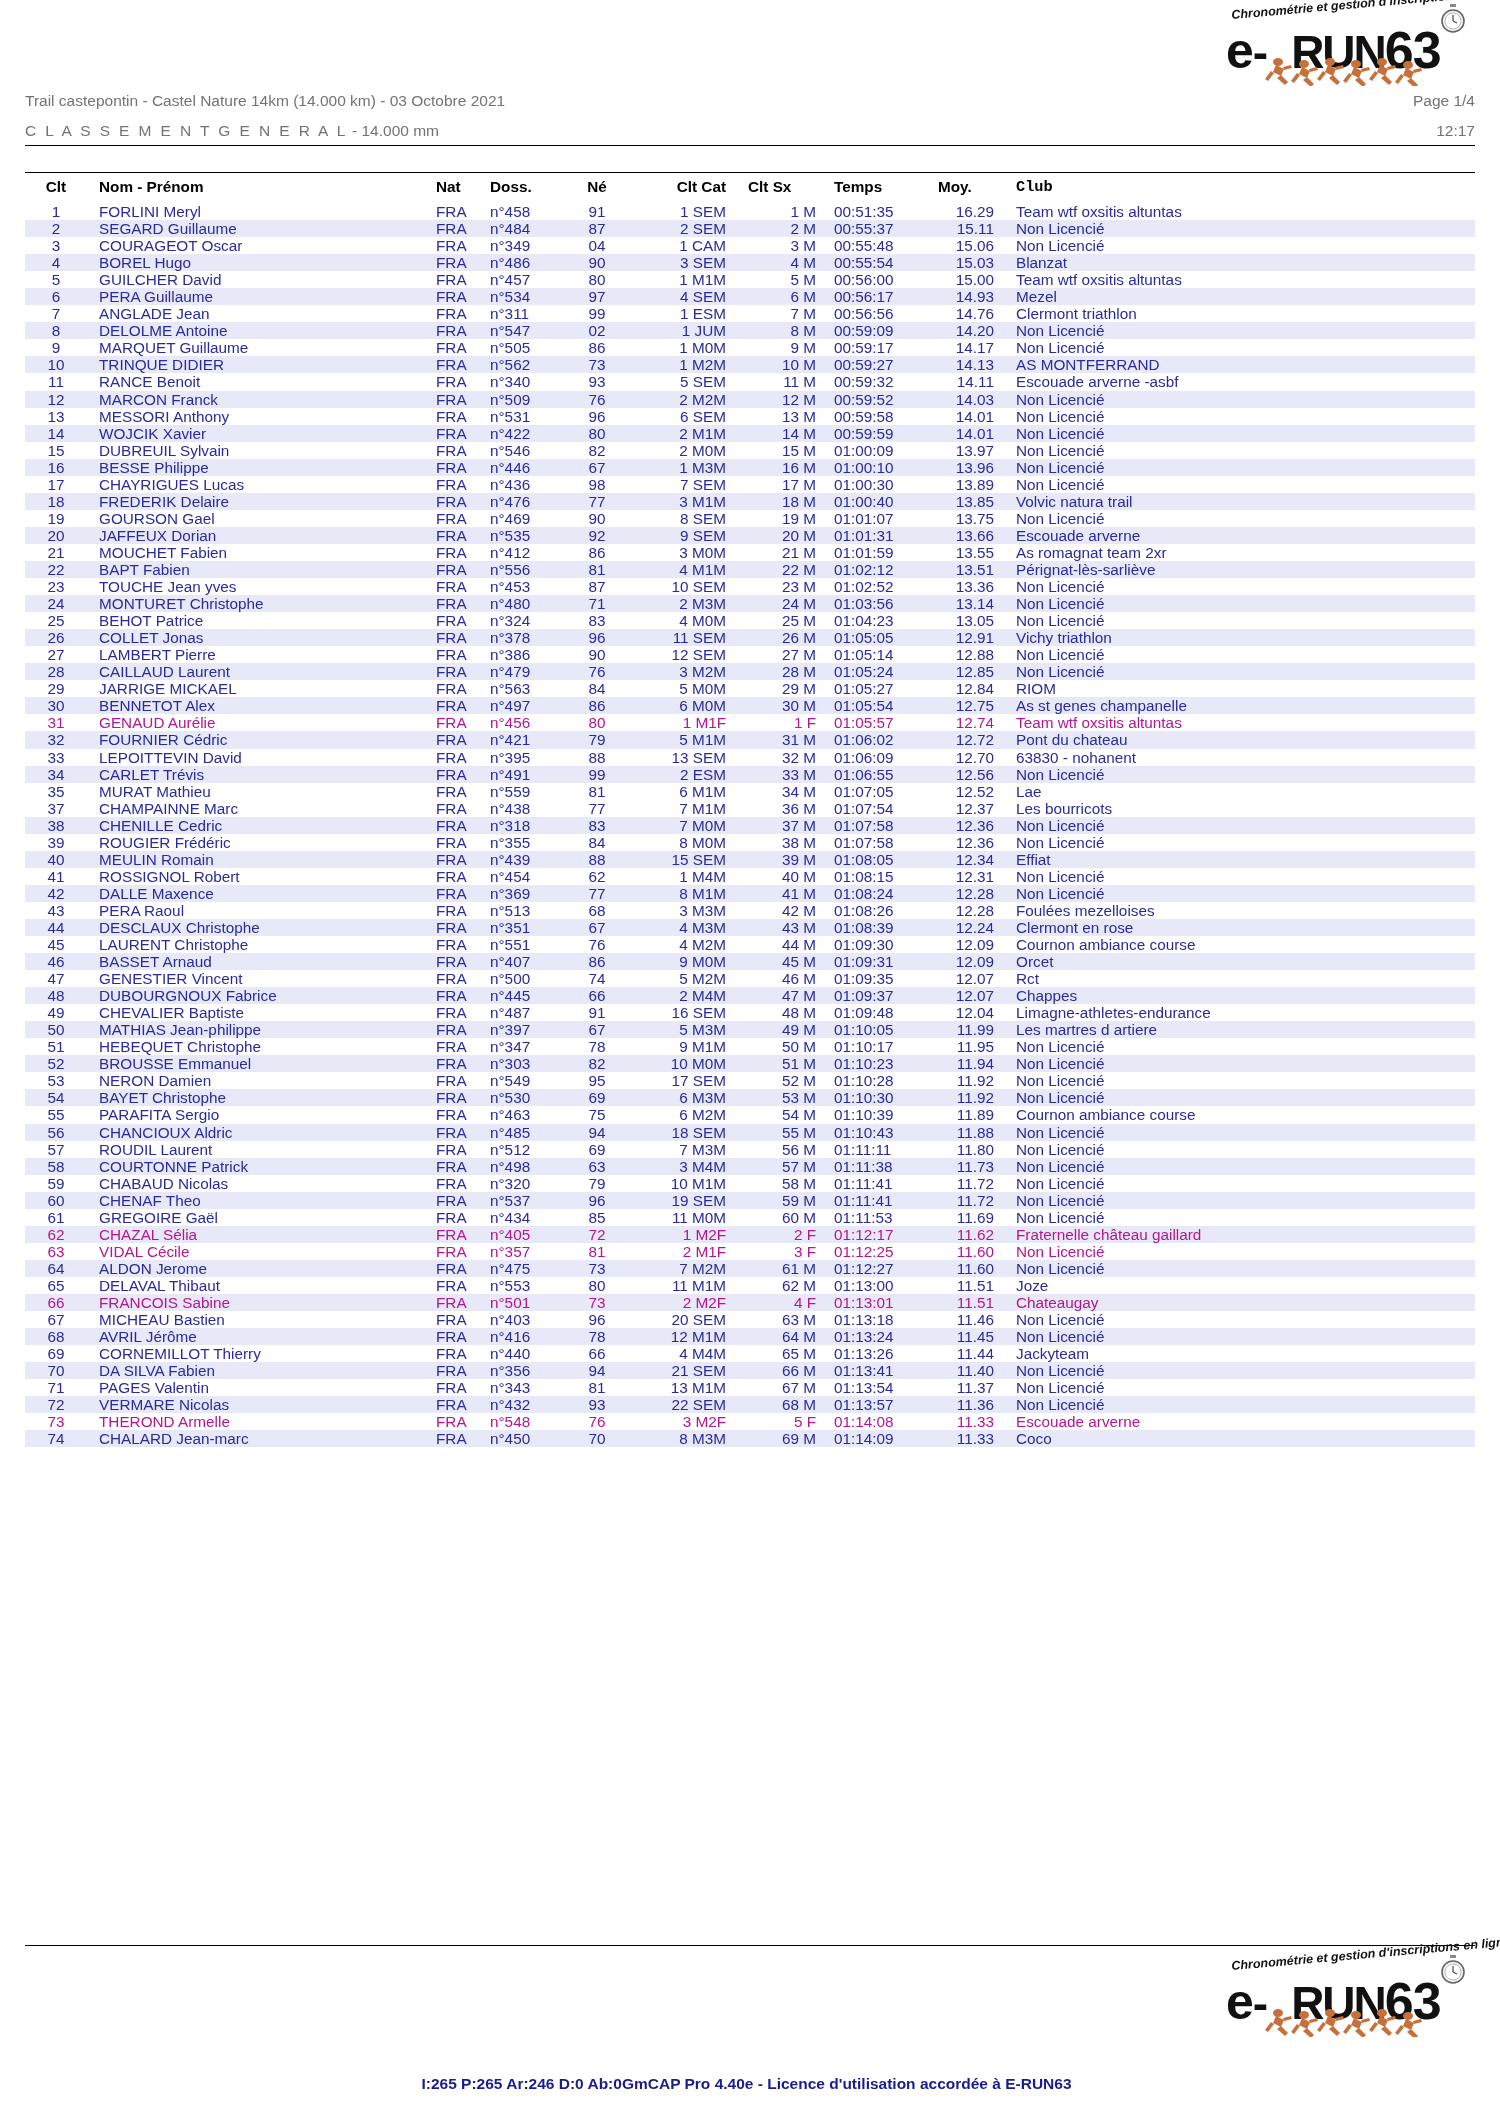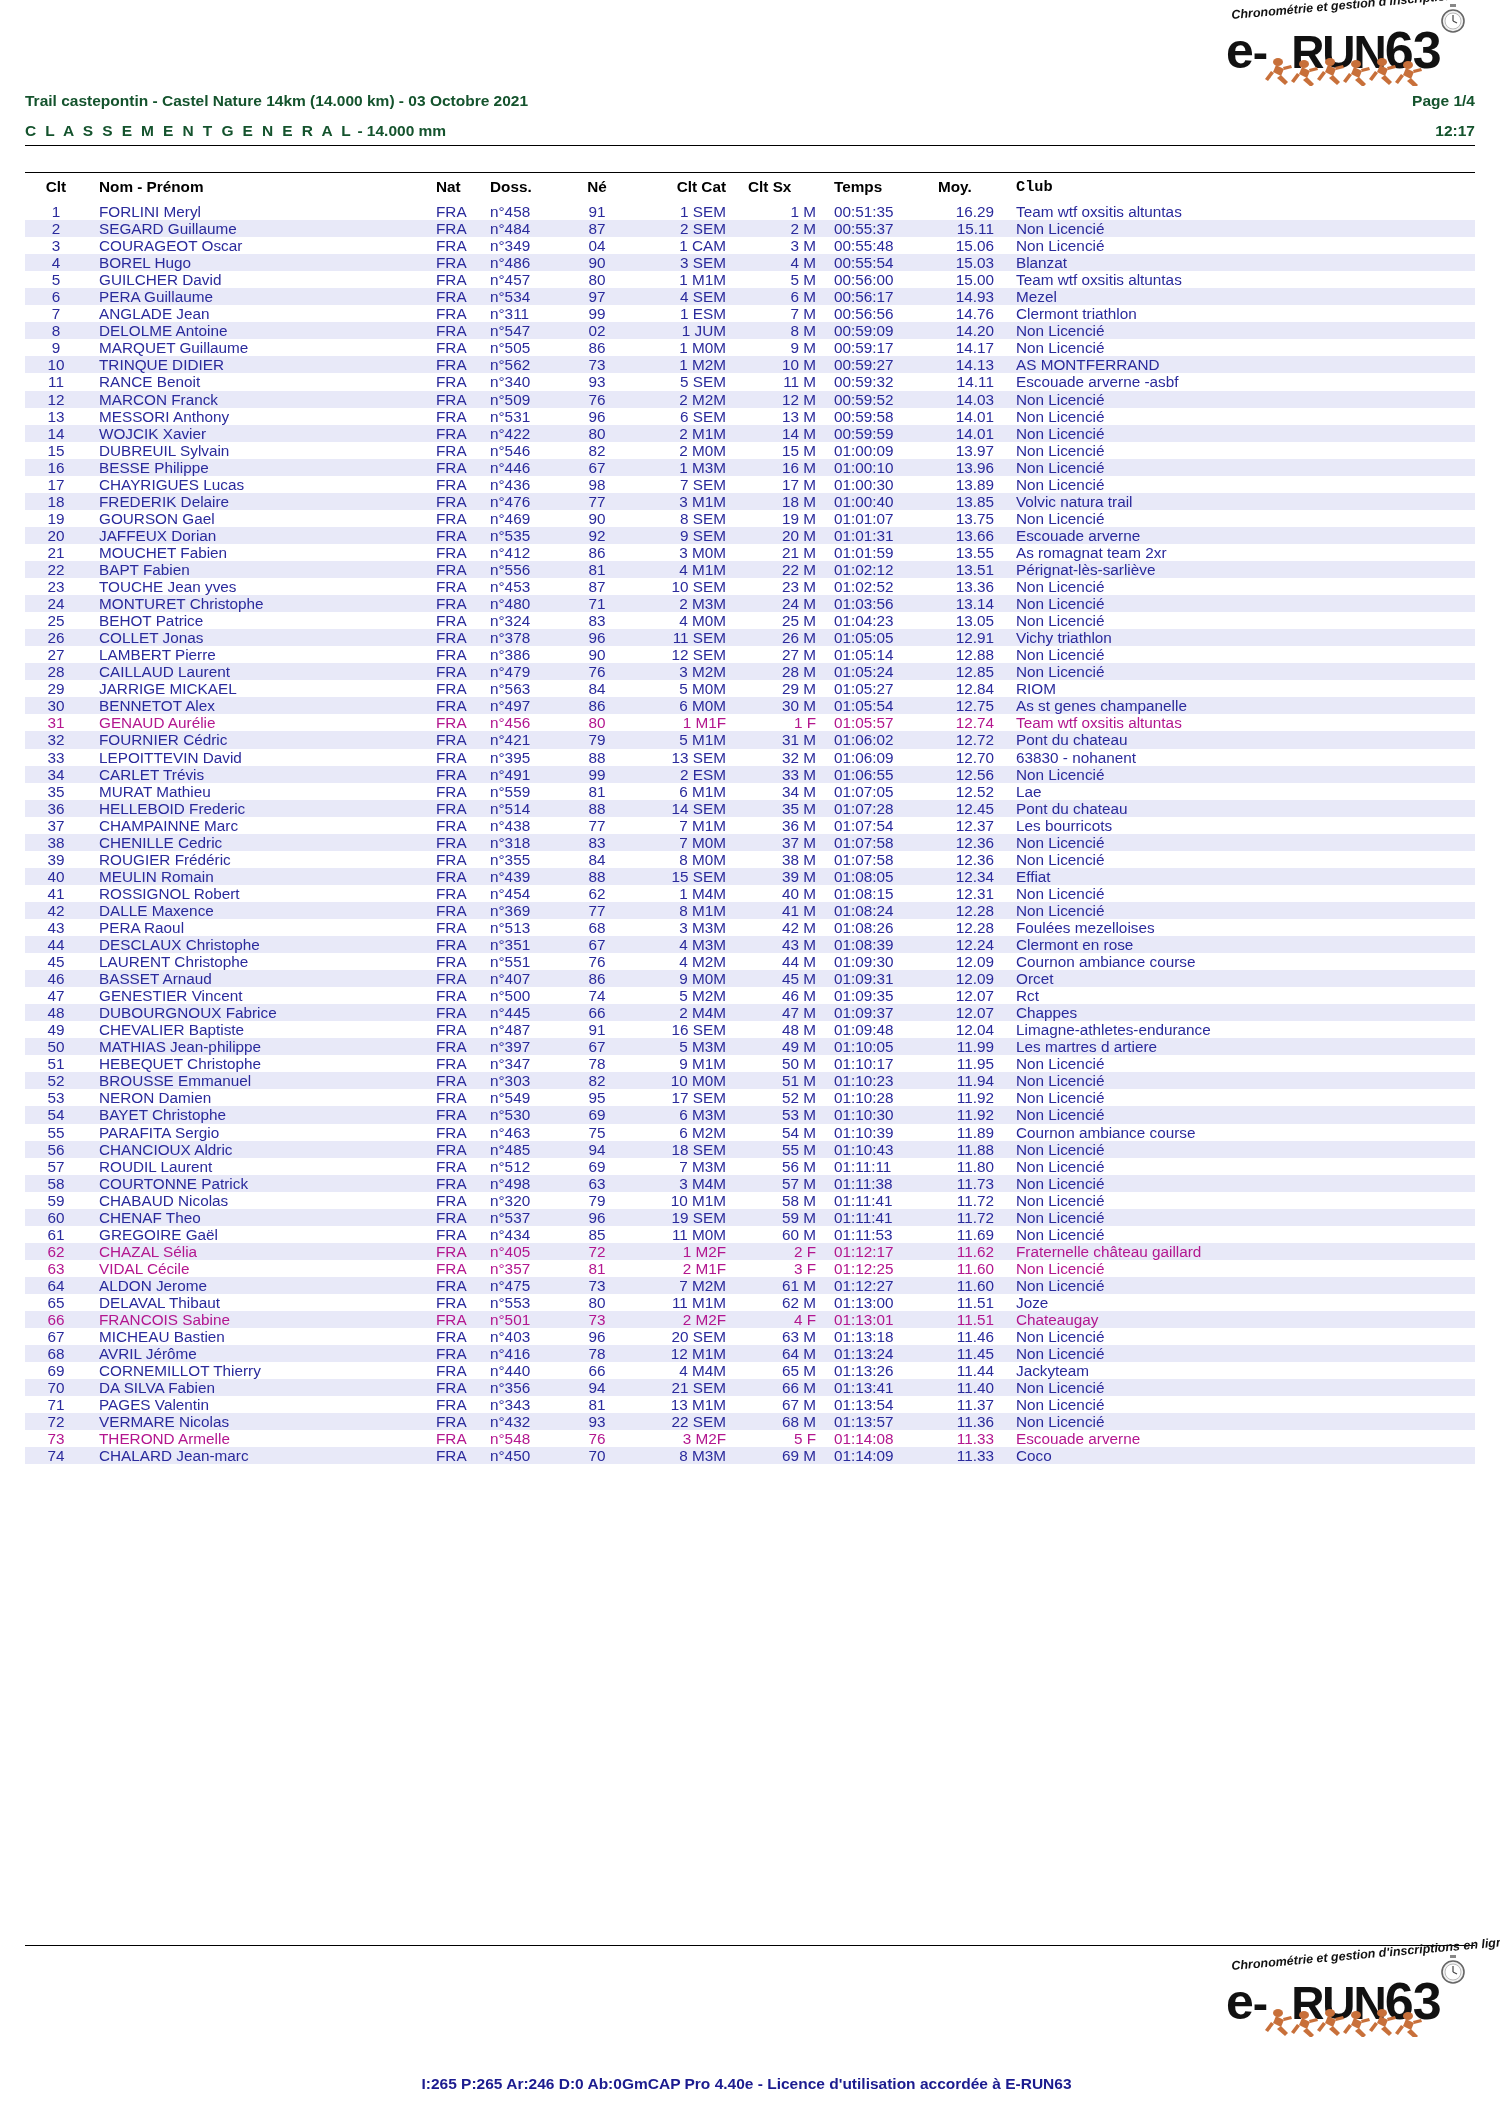--- a/index.html
+++ b/index.html
@@ -79,22 +79,22 @@
     left: 25px;
     right: 25px;
     top: 90px;
     height: 52px;
   }
   .hdr-line {
     display: flex;
     justify-content: space-between;
     align-items: baseline;
     font-size: 15.5px;
-    font-weight: bold;
-    color: #14532d;
+    font-weight: normal;
+    color: #737373;
     line-height: 22px;
     white-space: nowrap;
   }
   .hdr-line-2 .hdr-left {
     letter-spacing: 0px;
     margin-top: 8px;
   }
   .spaced {
     letter-spacing: 2.4px;
   }
@@ -869,37 +869,20 @@
           <td class="c-cat">6 M1M</td>
           <td class="c-gap1"></td>
           <td class="c-sx">34 M</td>
           <td class="c-gap2"></td>
           <td class="c-temps">01:07:05</td>
           <td class="c-gap3"></td>
           <td class="c-moy">12.52</td>
           <td class="c-gap4"></td>
           <td class="c-club">Lae</td>
         </tr>
-        <tr class="zebra">
-          <td class="c-clt">36</td>
-          <td class="c-nom">HELLEBOID Frederic</td>
-          <td class="c-pad"></td>
-          <td class="c-nat">FRA</td>
-          <td class="c-doss">n°514</td>
-          <td class="c-ne">88</td>
-          <td class="c-cat">14 SEM</td>
-          <td class="c-gap1"></td>
-          <td class="c-sx">35 M</td>
-          <td class="c-gap2"></td>
-          <td class="c-temps">01:07:28</td>
-          <td class="c-gap3"></td>
-          <td class="c-moy">12.45</td>
-          <td class="c-gap4"></td>
-          <td class="c-club">Pont du chateau</td>
-        </tr>
         <tr>
           <td class="c-clt">37</td>
           <td class="c-nom">CHAMPAINNE Marc</td>
           <td class="c-pad"></td>
           <td class="c-nat">FRA</td>
           <td class="c-doss">n°438</td>
           <td class="c-ne">77</td>
           <td class="c-cat">7 M1M</td>
           <td class="c-gap1"></td>
           <td class="c-sx">36 M</td>

